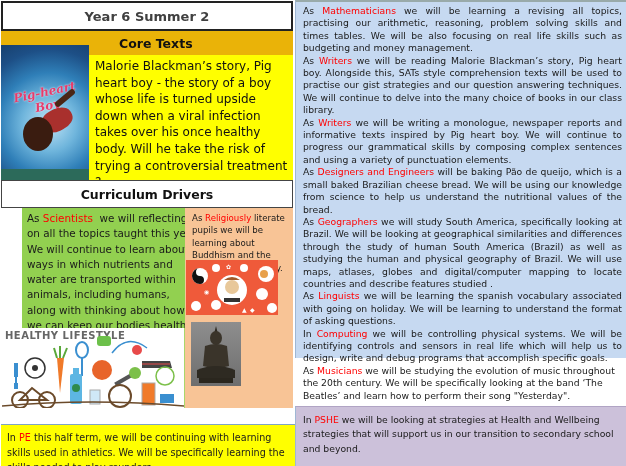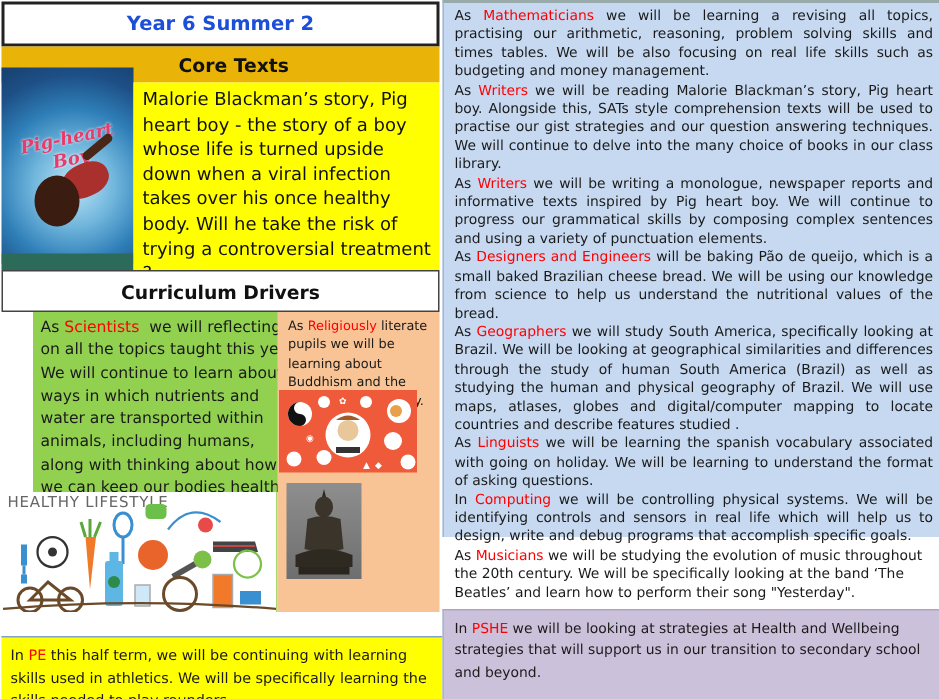--- a/index.html
+++ b/index.html
@@ -6,21 +6,21 @@
     html, body { width: 626px; height: 466px; overflow: hidden; background: #ffffff; }
     body { position: relative; font-family: "DejaVu Sans", "Liberation Sans", sans-serif; color: #1a1a1a; }
 
     .abs { position: absolute; }
 
     
     #title-box {
       left: 1px; top: 1px; width: 292px; height: 30px;
       background: #ffffff; border: 2px solid #222;
       display: flex; align-items: center; justify-content: center;
-      font-size: 13px; font-weight: bold; color: #1d4ed8;
+      font-size: 13px; font-weight: bold; color: #404040;
     }
 
     
     #core-header {
       left: 1px; top: 31px; width: 292px; height: 24px;
       background: #eab308;
       display: flex; align-items: center; justify-content: flex-start;
       padding-left: 118px;
       font-size: 12.5px; font-weight: bold; color: #111;
     }
@@ -88,21 +88,21 @@
 
     
     #healthy-img {
       left: 2px; top: 328px; width: 183px; height: 80px;
       background: #ffffff;
       border-right: 1px solid #a8d86b;
       overflow: hidden;
     }
     #healthy-img .hl-title {
       position: absolute; left: 3px; top: 2px;
-      font-size: 10px; letter-spacing: 0.5px; color: #666; font-weight: normal;
+      font-size: 10px; letter-spacing: 0.5px; color: #666; font-weight: bold;
     }
 
     
     #re-box {
       left: 185px; top: 208px; width: 108px; height: 200px;
       background: #f8c496;
     }
     #re-text {
       position: absolute; left: 7px; top: 4px; width: 100px;
       font-size: 8.6px; line-height: 12.4px; color: #1a1a1a;

